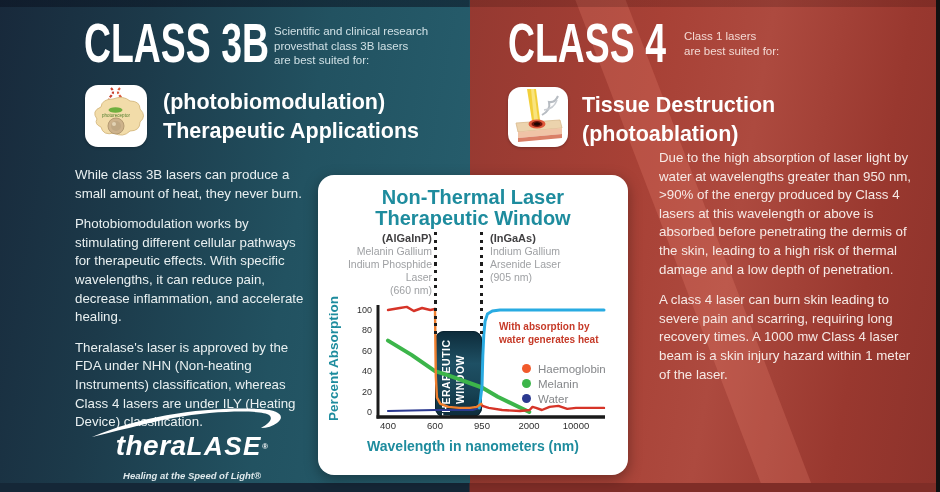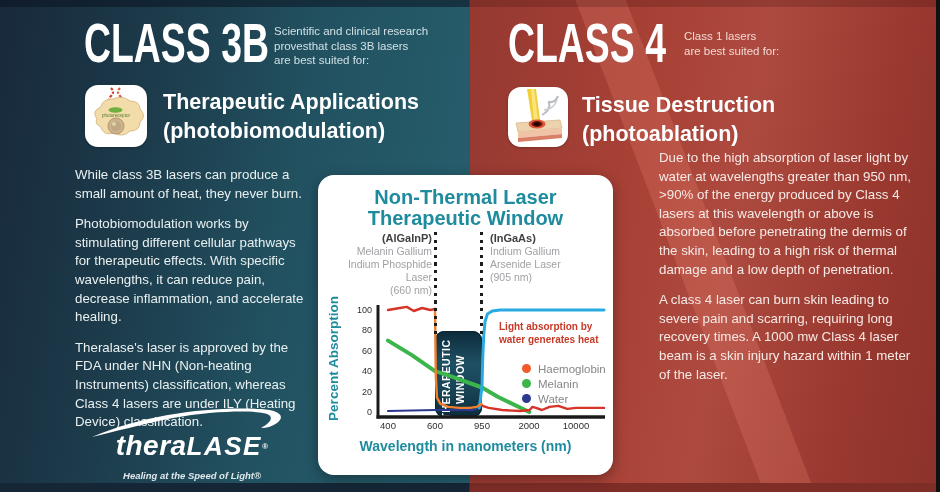--- a/index.html
+++ b/index.html
@@ -32,21 +32,21 @@
   .logo{position:absolute;left:84px;top:401px;width:216px;text-align:center;color:#fff;}
   .brand{margin-top:-15px;font-style:italic;font-weight:bold;letter-spacing:.5px;}
   .brand .t{font-size:28px;}
   .brand .s{font-size:26px;letter-spacing:1.5px;}
   .brand sup{font-size:8px;}
   .tagline{font-size:9.5px;font-style:italic;font-weight:bold;color:#dfe9ec;margin-top:8px;}
   .url{font-size:11.5px;font-weight:normal;margin-top:17px;}
   .phone{font-size:11px;margin-top:2px;}
 
   .card{position:absolute;left:318px;top:175px;width:295px;height:300px;background:#fff;
-        border-radius:16px;box-shadow:0 4px 14px rgba(0,0,0,.35);}
+        border-radius:16px;box-shadow:0 4px 14px rgba(0,0,0,.35);padding-left:15px;}
   .card-title{position:absolute;top:12px;left:0;width:100%;text-align:center;
               font-size:20px;font-weight:bold;color:#1e8c9e;line-height:21px;}
   .laser{position:absolute;top:57px;font-size:10.5px;line-height:13px;color:#9fa1a4;}
   .laser .formula{font-weight:bold;color:#414042;font-size:11px;}
   .laser.left{left:8px;width:106px;text-align:right;}
   .laser.right{left:172px;width:112px;text-align:left;}
   .dotline{position:absolute;top:57px;width:3.2px;
            background:repeating-linear-gradient(to bottom,#1c1c1c 0 3.2px,transparent 3.2px 7.6px);}
   .window-box{position:absolute;border-radius:9px;
               background:linear-gradient(180deg,#0d2b3a 0%,#1e5064 38%,#174253 72%,#0d2b3a 100%);
@@ -88,22 +88,22 @@
       <path d="M35,3 q-4,4 0,8 q4,4 0,8 q-4,3 0,6" fill="none" stroke="#d85a3a" stroke-width="2.2" stroke-dasharray="2.4 1.6"></path>
       <path d="M12,34 q-6,-8 4,-12 q1,-8 12,-8 q10,-4 17,2 q10,0 10,8 q7,7 0,13 q0,9 -10,9 q-7,7 -16,2 q-11,3 -13,-6 q-7,-3 -4,-8 z" fill="#f2dca9" stroke="#d9bd85" stroke-width="1"></path>
       <ellipse cx="30.5" cy="25" rx="7" ry="2.8" fill="#6faf3f"></ellipse>
       <text x="31" y="31.5" text-anchor="middle" font-size="4.5" fill="#4e7c2a">photoreceptor</text>
       <circle cx="31" cy="41" r="8" fill="#cdb28b" stroke="#b49a72" stroke-width="1"></circle>
       <circle cx="31" cy="41" r="5" fill="#c0a883"></circle>
       <circle cx="29" cy="39" r="2" fill="#e2d3b4"></circle>
     </svg>
   </div>
   <div class="use-title" style="left:163px;top:88px;">
+    <div>(photobiomodulation)</div>
     <div>Therapeutic Applications</div>
-    <div>(photobiomodulation)</div>
   </div>
 
   <div class="paras l">
     <p>While class 3B lasers can produce a small amount of heat, they never burn.</p>
     <p>Photobiomodulation works by stimulating different cellular pathways for therapeutic effects. With specific wavelengths, it can reduce pain, decrease inflammation, and accelerate healing.</p>
     <p>Theralase's laser is approved by the FDA under NHN (Non-heating Instruments) classification, whereas Class 4 lasers are under ILY (Heating Device) classification.</p>
   </div>
 
   <div class="logo">
     <svg width="206" height="40" viewBox="0 0 206 40">
@@ -193,21 +193,21 @@
         <polyline points="164.4,230.9 170.7,232.9 184.1,235.0 202.0,236.0 211.6,235.0 214.5,231.9 218.0,232.9 223.9,235.0 231.6,231.9 240.4,230.9 249.2,233.9 258.0,232.9 286.0,232.9" fill="none" stroke="#d63428" stroke-width="2.4" stroke-linejoin="round" stroke-linecap="round"></polyline>
       </svg>
 
     <div class="dotline" id="dot1" style="left: 115.5px; height: 102.42px;"></div>
     <div class="dotline" id="dot2" style="left: 162.2px; height: 102.42px;"></div>
 
     <div class="ylabel">Percent Absorption</div>
     <div class="xlabel">Wavelength in nanometers (nm)</div>
 
     <div class="annot">
-      <div>Light absorption by</div>
+      <div>With absorption by</div>
       <div>water generates heat</div>
     </div>
 
     <div class="legend">
       <div class="legend-row">
         <span class="legend-dot" style="background: rgb(241, 90, 43);"></span>
         <span class="legend-lab">Haemoglobin</span>
       </div>
       <div class="legend-row">
         <span class="legend-dot" style="background: rgb(60, 181, 74);"></span>

